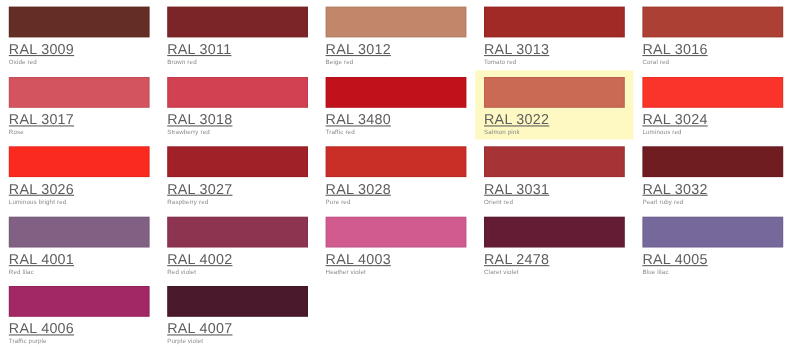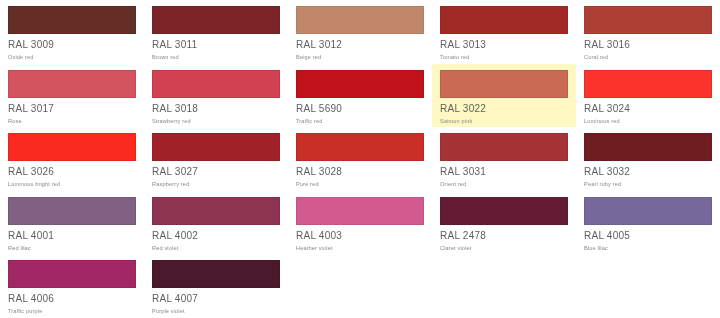--- a/index.html
+++ b/index.html
@@ -37,25 +37,26 @@
 
   .swatch-chip {
     width: 100%;
     height: 28px;
     box-sizing: border-box;
     border: 1px solid rgba(0, 0, 0, 0.07);
   }
 
   .swatch-code {
     margin-top: 6px;
-    font-size: 10px;
+    font-size: 13px;
     line-height: 9px;
     letter-spacing: 0.25px;
     color: #5e5e5e;
     white-space: nowrap;
+    text-decoration: underline;
   }
 
   .swatch-name {
     margin-top: 5px;
     font-size: 5.6px;
     line-height: 7px;
     letter-spacing: 0.15px;
     color: #8a8a8a;
     white-space: nowrap;
   }
@@ -94,21 +95,21 @@
       <div class="swatch-code">RAL 3017</div>
       <div class="swatch-name">Rose</div>
     </div>
     <div class="swatch-cell">
       <div class="swatch-chip" style="background-color: rgb(209, 65, 82);"></div>
       <div class="swatch-code">RAL 3018</div>
       <div class="swatch-name">Strawberry red</div>
     </div>
     <div class="swatch-cell">
       <div class="swatch-chip" style="background-color: rgb(193, 18, 28);"></div>
-      <div class="swatch-code">RAL 5690</div>
+      <div class="swatch-code">RAL 3480</div>
       <div class="swatch-name">Traffic red</div>
     </div>
     <div class="swatch-cell is-hovered">
       <div class="swatch-chip" style="background-color: rgb(203, 106, 84);"></div>
       <div class="swatch-code">RAL 3022</div>
       <div class="swatch-name">Salmon pink</div>
     </div>
     <div class="swatch-cell">
       <div class="swatch-chip" style="background-color: rgb(250, 52, 42);"></div>
       <div class="swatch-code">RAL 3024</div>

